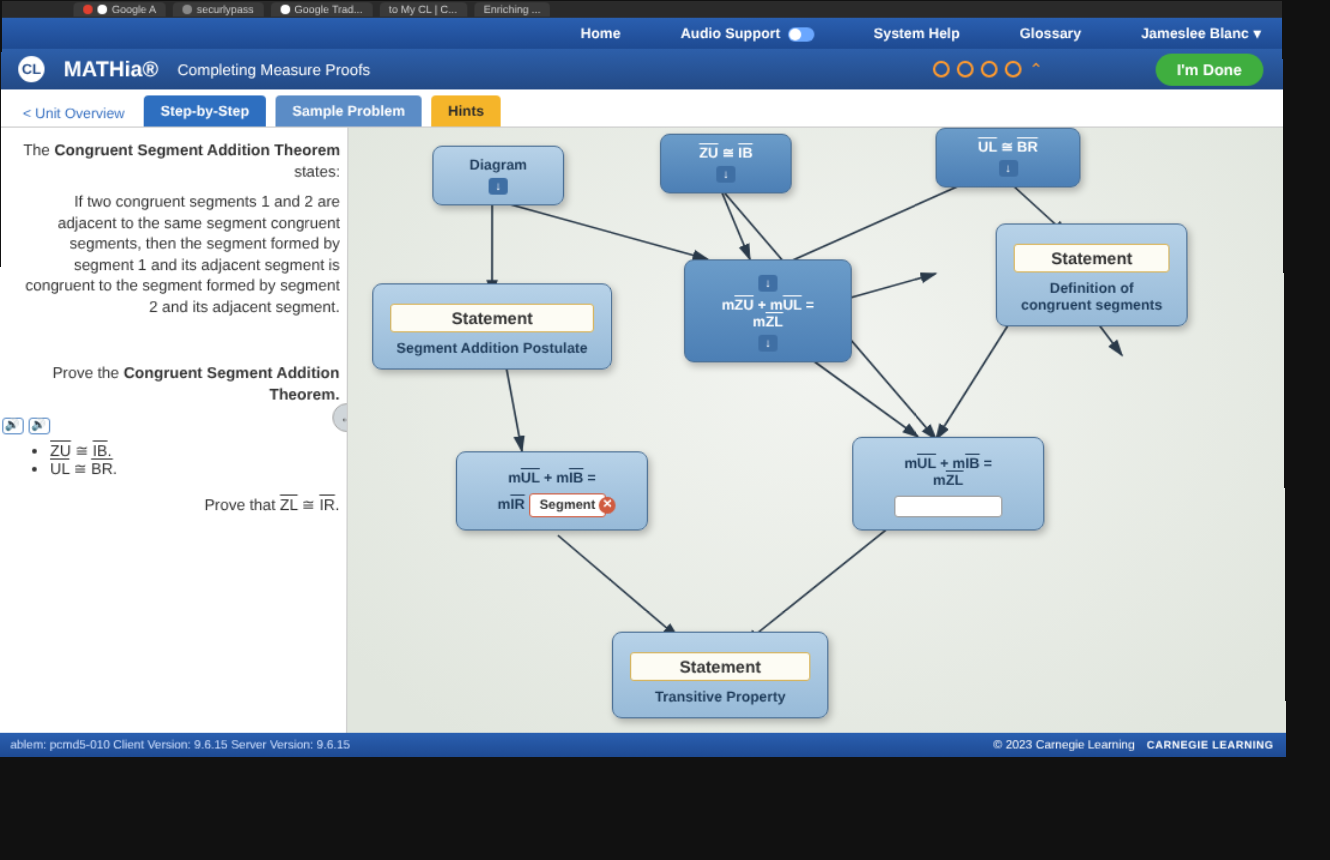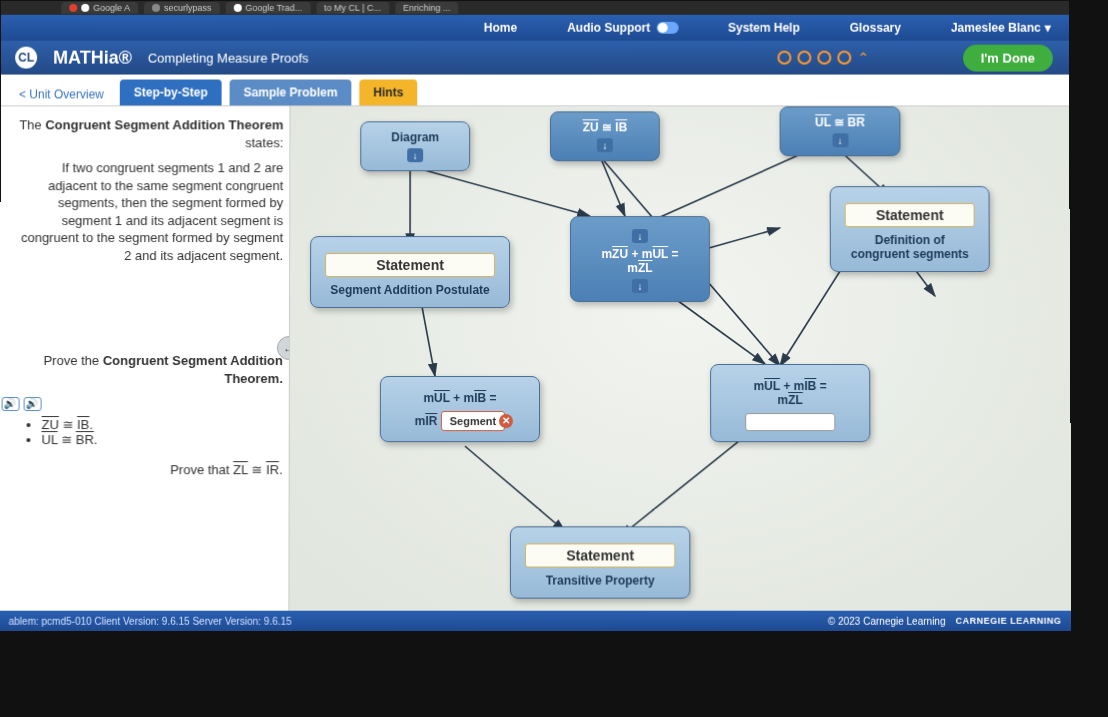--- a/index.html
+++ b/index.html
@@ -215,21 +215,21 @@
     <div class="tab">
         <span>to My CL | C...</span>
       </div>
     <div class="tab">
         <span>Enriching ...</span>
       </div>
   </div>
 
   <div class="topheader">
     <a>Home</a>
-    <span style="display:flex;align-items:center;gap:6px">
+    <span style="display:flex;align-items:flex-end;gap:6px">
       <a>Audio Support</a>
       <span class="toggle"></span>
     </span>
     <a>System Help</a>
     <a>Glossary</a>
     <span style="display:flex;align-items:center;gap:4px">
       <a>Jameslee Blanc</a>
       <span>▾</span>
     </span>
   </div>
@@ -256,21 +256,21 @@
   </div>
 
   <div class="main">
 
     <div class="sidebar">
       <p>The <strong>Congruent Segment Addition Theorem</strong> <span>states:</span></p>
       <p class="indent">If two congruent segments 1 and 2 are adjacent to the same segment congruent segments, then the segment formed by segment 1 and its adjacent segment is congruent to the segment formed by segment 2 and its adjacent segment.</p>
 
       <div class="collapse-handle">↔</div>
 
-      <p style="margin-top:88px"><span>Prove the</span> <strong>Congruent Segment Addition Theorem.</strong></p>
+      <p style="margin-top:38px"><span>Prove the</span> <strong>Congruent Segment Addition Theorem.</strong></p>
       <span class="audio-icon">🔊</span>
 
       <span class="audio-icon">🔊</span>
 
       <ul>
         <li><span class="overline">ZU</span> ≅ <span class="overline">IB</span>.</li>
         <li><span class="overline">UL</span> ≅ <span class="overline">BR</span>.</li>
       </ul>
 
       <p style="margin-top:14px">Prove that <span class="overline">ZL</span> ≅ <span class="overline">IR</span>.</p>

